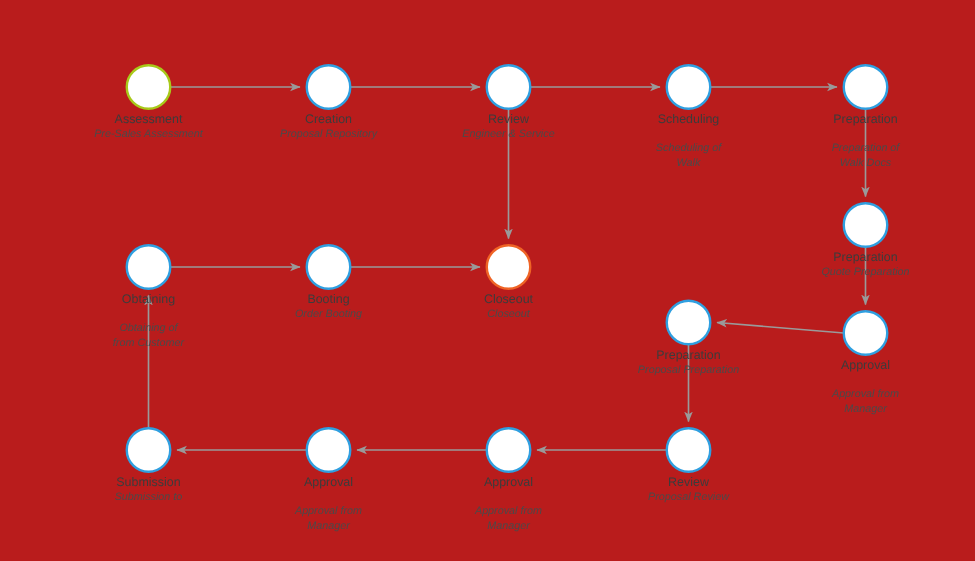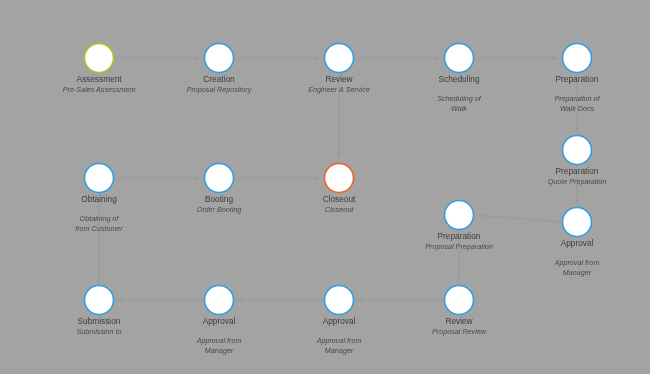--- a/index.html
+++ b/index.html
@@ -4,21 +4,21 @@
 <style>
   html, body {
     margin: 0;
     padding: 0;
     background: #ffffff;
   }
   #canvas-wrap {
     position: relative;
     width: 650px;
     height: 374px;
-    background: #a3a3a3;
+    background: #b91c1c;
     overflow: hidden;
     font-family: "Liberation Sans", sans-serif;
   }
   svg#flow {
     position: absolute;
     top: 0;
     left: 0;
     width: 650px;
     height: 374px;
     display: block;

